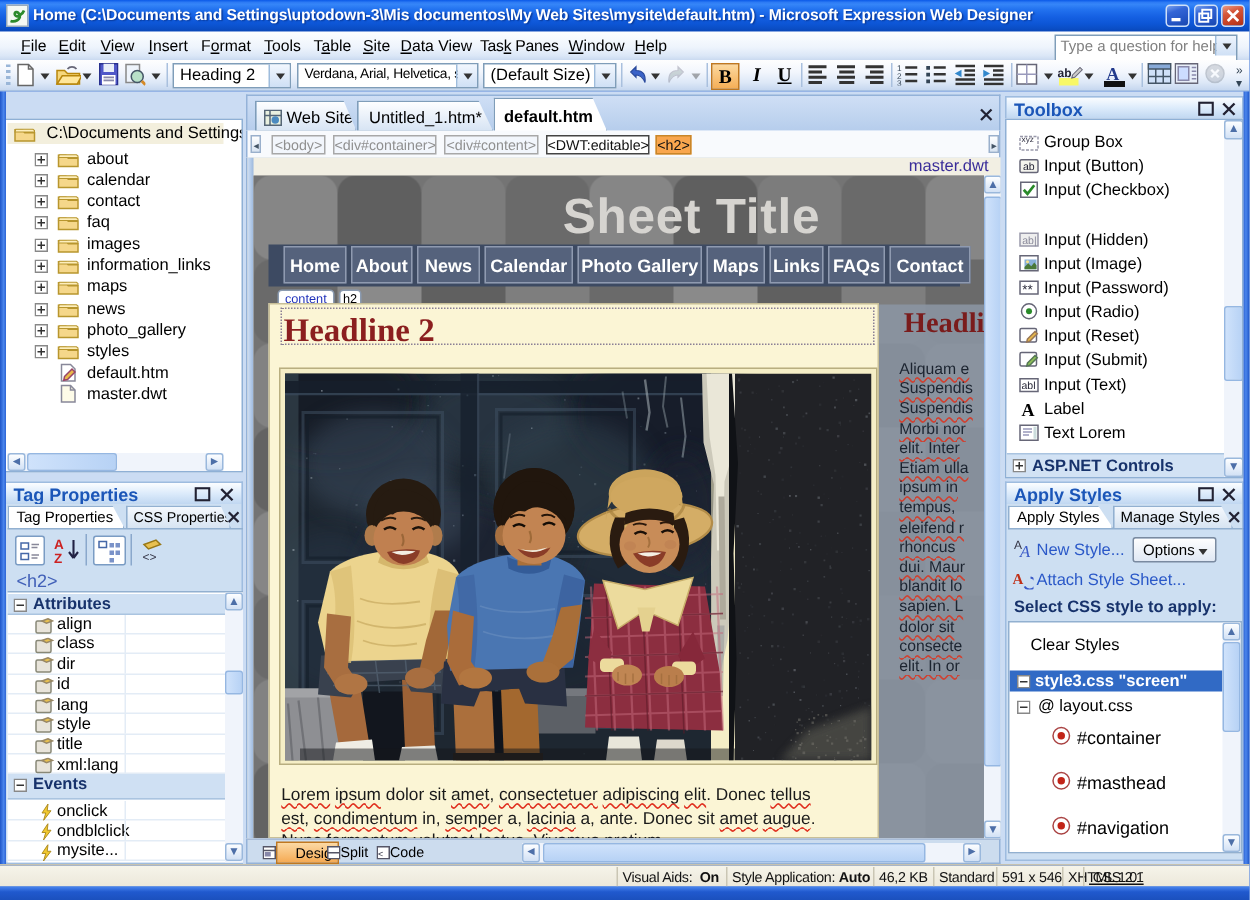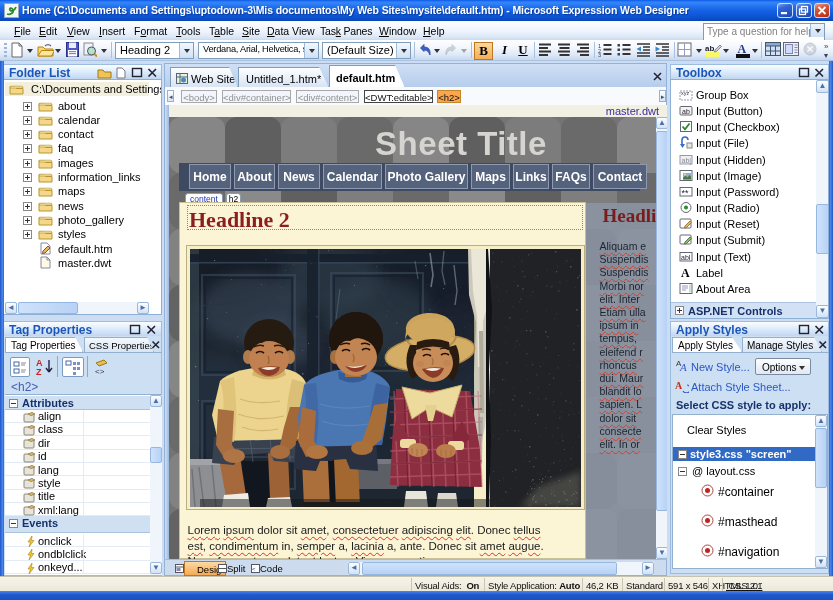--- a/index.html
+++ b/index.html
@@ -227,36 +227,20 @@
   <div class="abs tbtn" style="left:803px; opacity:.55;"><svg width="14" height="14">
         <circle cx="7" cy="7" r="6" fill="#b8bec8" stroke="#98a0ac"></circle>
         <path d="M4.5 4.5 l5 5 M9.5 4.5 l-5 5" stroke="#fff" stroke-width="1.6"></path>
       </svg></div>
   <div class="abs" style="left:824px; top:2px; width:8px; height:17px; font-size:8px; color:#345;">»<br>▾</div>
 </div>
 
 <div class="abs" id="main">
 
   <div class="abs" style="left:3px; top:3px; width:159px; height:251px;">
-    <div class="pane-title">Folder List
-      <span class="ptools">
-        <svg width="15" height="12" style="vertical-align:top">
-            <path d="M1 3 h5 l1.5 2 h6.5 v6 h-13 z" fill="#f0c454" stroke="#a07818"></path>
-          </svg>
-        <svg width="12" height="12" style="vertical-align:top">
-            <path d="M2 1 h5 l3 3 v7 h-8 z" fill="#fff" stroke="#778"></path>
-          </svg>
-        <svg width="12" height="12" style="vertical-align:top">
-            <rect x="1.5" y="1.5" width="9" height="8" fill="none" stroke="#223" stroke-width="1.4"></rect>
-          </svg>
-        <svg width="13" height="12" style="vertical-align:top">
-            <path d="M2.5 2 L10 9.5 M10 2 L2.5 9.5" stroke="#223" stroke-width="1.6"></path>
-          </svg>
-      </span>
-    </div>
     <div class="abs pwhite" style="left:0; top:15px; width:159px; height:236px; overflow:hidden;">
       <div id="tree">
           <div class="abs" style="left:1px; top:2px; width:144px; height:14px; background:#f3efdd;">
             <svg width="15" height="12" style="position:absolute; left:4px; top:1px;">
               <path d="M1 3.5 h5 l1.5 2 h6.5 v5.5 h-13 z" fill="#f5d78a" stroke="#b8962e"></path>
               <path d="M1 5 h13 v-1 l-1 -0.8 h-11.5 z" fill="#fdeebc" stroke="#b8962e" stroke-width="0.7"></path>
             </svg>
             <span style="position:absolute; left:26px; top:1px; white-space:nowrap;">C:\Documents and Settings\uptodow</span>
           </div>
           <div class="abs" style="left:1px; top:18.5px; width:156px; height:14px;">
@@ -536,21 +520,21 @@
             <svg width="10" height="11" style="position:absolute; left:21px; top:2px;">
               <path d="M6 0 L2 6 h2.5 L3 11 L8 4.5 h-2.5 z" fill="#f0c830" stroke="#a88418" stroke-width="0.6"></path>
             </svg>
             <span style="position:absolute; left:33px; top:0.5px;">ondblclick</span>
             <div style="position:absolute; left:78px; top:0; width:1px; height:13px; background:#e3ecf6;"></div>
           </div>
           <div class="abs" style="left:0; top:165.7px; width:145px; height:13.35px; border-bottom:1px solid #e3ecf6;">
             <svg width="10" height="11" style="position:absolute; left:21px; top:2px;">
               <path d="M6 0 L2 6 h2.5 L3 11 L8 4.5 h-2.5 z" fill="#f0c830" stroke="#a88418" stroke-width="0.6"></path>
             </svg>
-            <span style="position:absolute; left:33px; top:0.5px;">onkeyd...</span>
+            <span style="position:absolute; left:33px; top:0.5px;">mysite...</span>
             <div style="position:absolute; left:78px; top:0; width:1px; height:13px; background:#e3ecf6;"></div>
           </div>
           <div class="abs sb-track" style="left:145px; top:0; width:12px; height:181px;">
             <div class="abs sb-btn" style="left:0; top:0; width:12px; height:12px;">▲</div>
             <div class="abs sb-thumb" style="left:0; top:52px; width:12px; height:16px;"></div>
             <div class="abs sb-btn" style="left:0; top:167px; width:12px; height:12px;">▼</div>
           </div>
         </div>
     </div>
   </div>
@@ -1316,28 +1300,20 @@
             </svg></span>
           <span style="position:absolute; left:25px; top:2px; white-space:nowrap;">Input (Button)</span>
         </div>
         <div class="abs" style="left:0; top:39.3px; width:144px; height:16px;">
           <span style="position:absolute; left:8px; top:1px;"><svg width="14" height="13">
               <rect x="1.5" y="1.5" width="11" height="10" fill="#fff" stroke="#667"></rect>
               <path d="M3.5 6.5 l2.5 2.8 L10.5 3.5" fill="none" stroke="#2a8a2a" stroke-width="1.8"></path>
             </svg></span>
           <span style="position:absolute; left:25px; top:2px; white-space:nowrap;">Input (Checkbox)</span>
         </div>
-        <div class="abs" style="left:0; top:55.4px; width:144px; height:16px;">
-          <span style="position:absolute; left:8px; top:1px;"><svg width="14" height="13">
-              <path d="M3 8 v-4 a3 3 0 0 1 6 0" fill="none" stroke="#3a6ac8" stroke-width="1.6"></path>
-              <path d="M1 8 h5 l-2.5 4 z" fill="#3a6ac8"></path>
-              <rect x="8" y="7" width="5" height="5" fill="#e8e8e0" stroke="#888"></rect>
-            </svg></span>
-          <span style="position:absolute; left:25px; top:2px; white-space:nowrap;">Input (File)</span>
-        </div>
         <div class="abs" style="left:0; top:71.6px; width:144px; height:16px;">
           <span style="position:absolute; left:8px; top:1px;"><svg width="14" height="13">
               <rect x="1" y="2.5" width="12" height="8.5" fill="#eee" stroke="#99a"></rect>
               <text x="2.5" y="9.5" font-size="7" fill="#889">ab|</text>
             </svg></span>
           <span style="position:absolute; left:25px; top:2px; white-space:nowrap;">Input (Hidden)</span>
         </div>
         <div class="abs" style="left:0; top:87.8px; width:144px; height:16px;">
           <span style="position:absolute; left:8px; top:1px;"><svg width="14" height="13">
               <rect x="1" y="1.5" width="12" height="10" fill="#fff" stroke="#667"></rect>
@@ -1389,21 +1365,21 @@
           <span style="position:absolute; left:25px; top:2px; white-space:nowrap;">Label</span>
         </div>
         <div class="abs" style="left:0; top:200.8px; width:144px; height:16px;">
           <span style="position:absolute; left:8px; top:1px;"><svg width="14" height="13">
               <rect x="1" y="1.5" width="12" height="10" fill="#fff" stroke="#667"></rect>
               <g stroke="#99b" stroke-width="1">
                 <path d="M3 4h6M3 6h6M3 8h4"></path>
               </g>
               <rect x="10" y="2.5" width="2" height="8" fill="#cdd"></rect>
             </svg></span>
-          <span style="position:absolute; left:25px; top:2px; white-space:nowrap;">About Area</span>
+          <span style="position:absolute; left:25px; top:2px; white-space:nowrap;">Text Lorem</span>
         </div>
       <div class="abs sb-track" style="left:145px; top:0; width:13px; height:238px;">
         <div class="abs sb-btn" style="left:0; top:0; width:13px; height:13px;">▲</div>
         <div class="abs sb-thumb" style="left:0; top:124px; width:13px; height:50px;"></div>
         <div class="abs sb-btn" style="left:0; top:225px; width:13px; height:13px;">▼</div>
       </div>
       <div class="abs" style="left:0; top:222px; width:145px; height:16px; background:#d2e2f4; border-top:1px solid #aac4e0;">
         <svg width="9" height="9" style="position:absolute; left:4px; top:3px;">
             <rect x="0.5" y="0.5" width="8" height="8" fill="#fff" stroke="#888"></rect>
             <path d="M2 4.5 h5 M4.5 2 v5" stroke="#333" stroke-width="1"></path>

